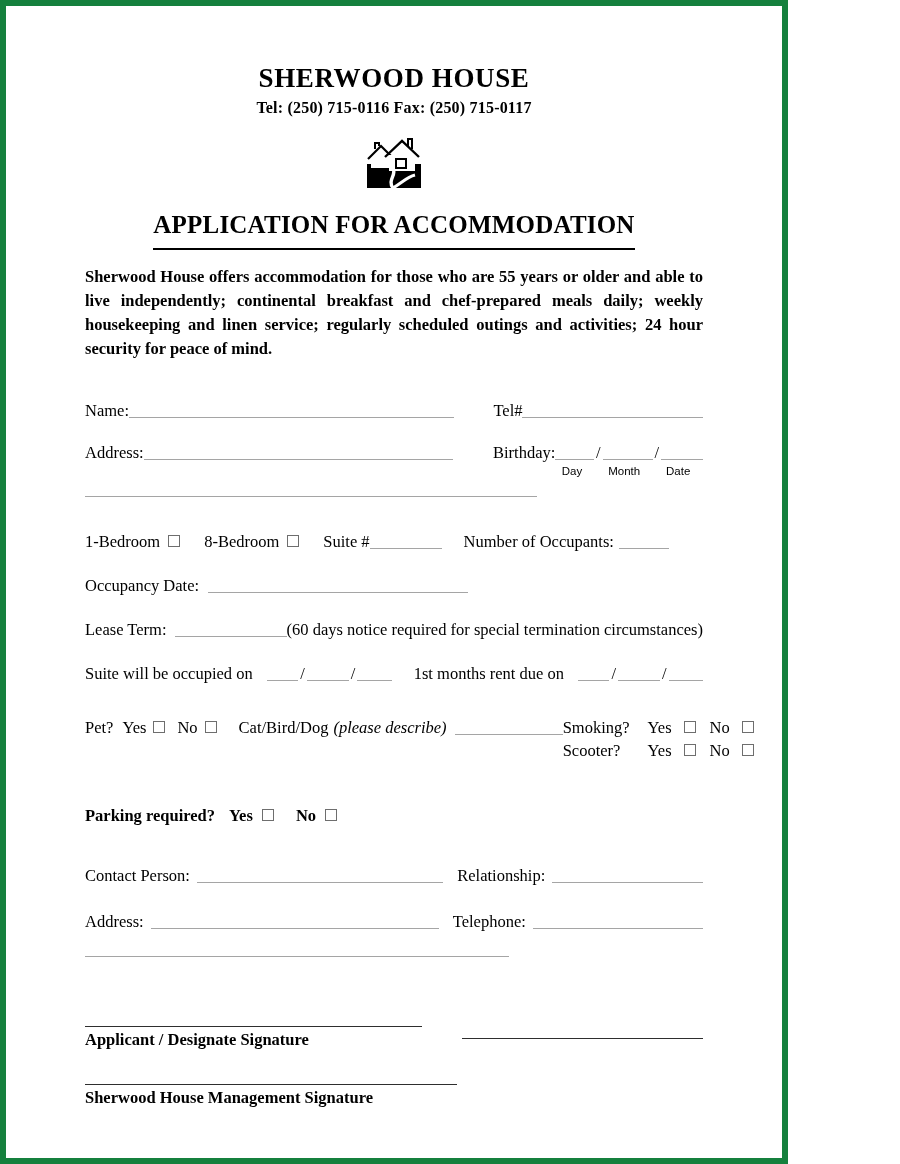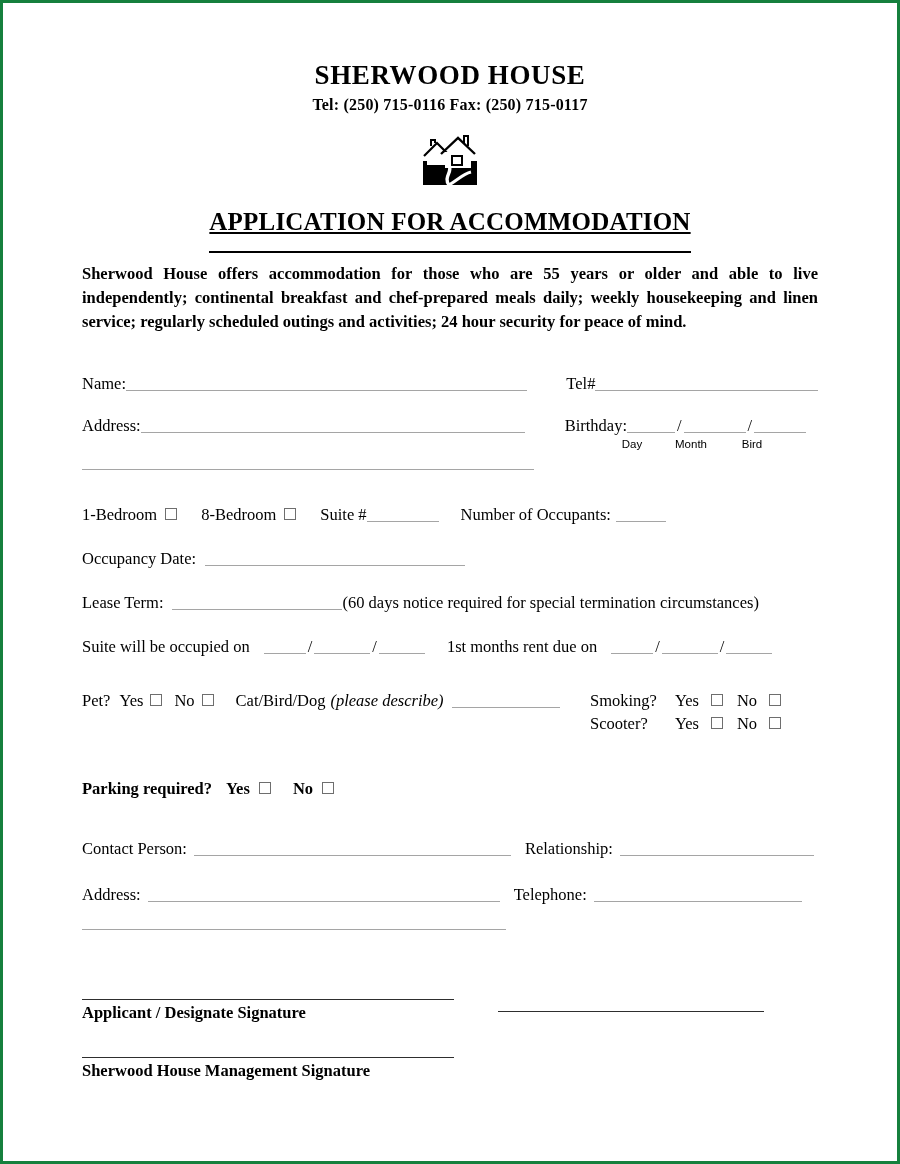--- a/index.html
+++ b/index.html
@@ -2,25 +2,25 @@
 <html><head>
 <meta charset="utf-8">
 <style>
   html, body {
     margin: 0;
     padding: 0;
     background: #ffffff;
   }
   .page {
     position: relative;
-    width: 900px;
+    width: 788px;
     height: 1164px;
     background: #ffffff;
     box-sizing: border-box;
-    border: 3px solid #15803d;
+    border: 6px solid #15803d;
     font-family: "Liberation Serif", serif;
     color: #000000;
     overflow: hidden;
   }
 
   
   .org-name {
     text-align: center;
     font-family: "Liberation Serif", serif;
     font-weight: bold;
@@ -57,22 +57,21 @@
   
   .form-title {
     text-align: center;
     font-weight: bold;
     font-size: 25px;
     margin-top: 20px;
     letter-spacing: 0.2px;
   }
   .form-title span {
     border-bottom: 2.5px solid #000;
-    padding-bottom: 16px;
-    text-decoration: underline;
+    padding-bottom: 10px;
   }
 
   
   .intro {
     margin: 26px 79px 0 79px;
     font-weight: bold;
     font-size: 16.5px;
     line-height: 1.45;
     text-align: justify;
   }
@@ -204,21 +203,21 @@
       <span class="lbl" style="padding:0 2px;">/</span>
       <span class="rule rule-light" style="width:62px;"></span>
       <span class="lbl" style="padding:0 2px;">/</span>
       <span class="rule rule-light" style="width:52px;"></span>
     </div>
 
     <div class="row" style="margin-top:2px;">
       <span style="width:524px;"></span>
       <span class="small-cap" style="width:52px;text-align:center;display:inline-block;">Day</span>
       <span class="small-cap" style="width:66px;text-align:center;display:inline-block;">Month</span>
-      <span class="small-cap" style="width:56px;text-align:center;display:inline-block;">Bird</span>
+      <span class="small-cap" style="width:56px;text-align:center;display:inline-block;">Date</span>
     </div>
 
     <div class="row" style="margin-top:19px;">
       <span class="rule rule-light" style="width:452px;"></span>
     </div>
 
     <div class="spacer-md"></div>
 
     <div class="row" style="margin-top:10px;">
       <span class="lbl">1-Bedroom</span>

